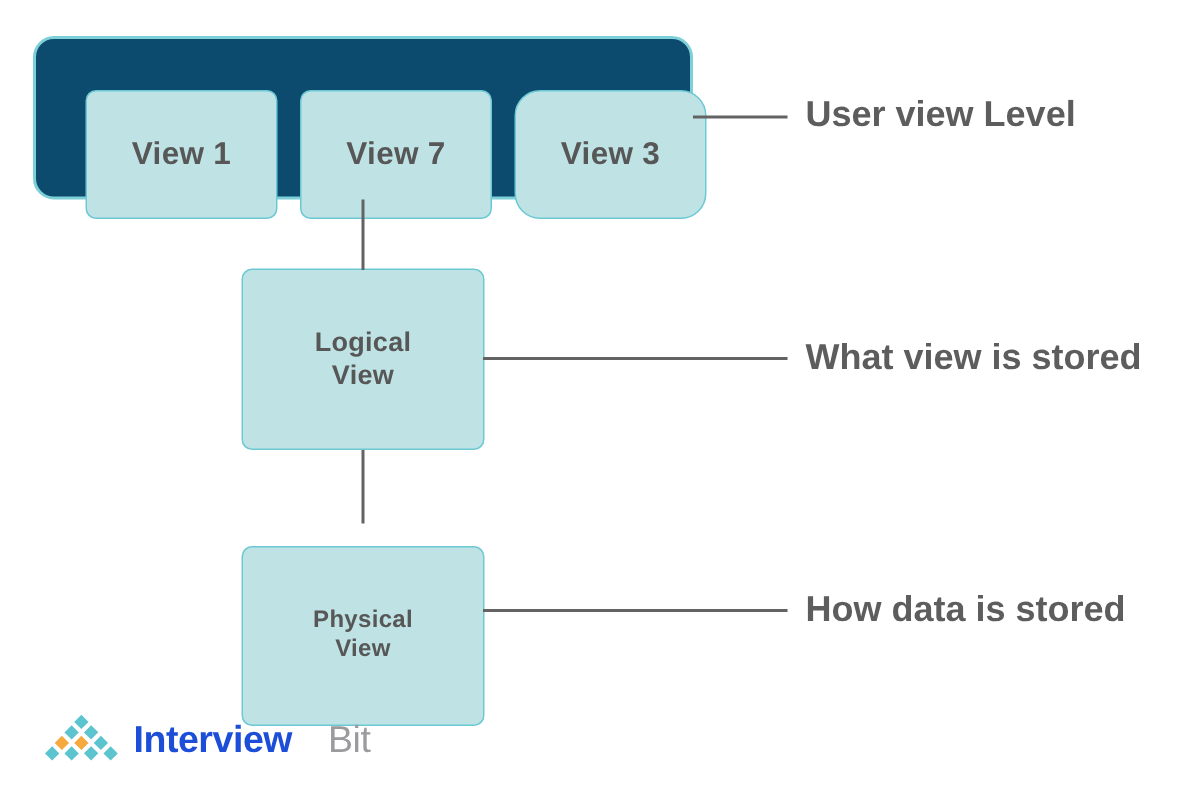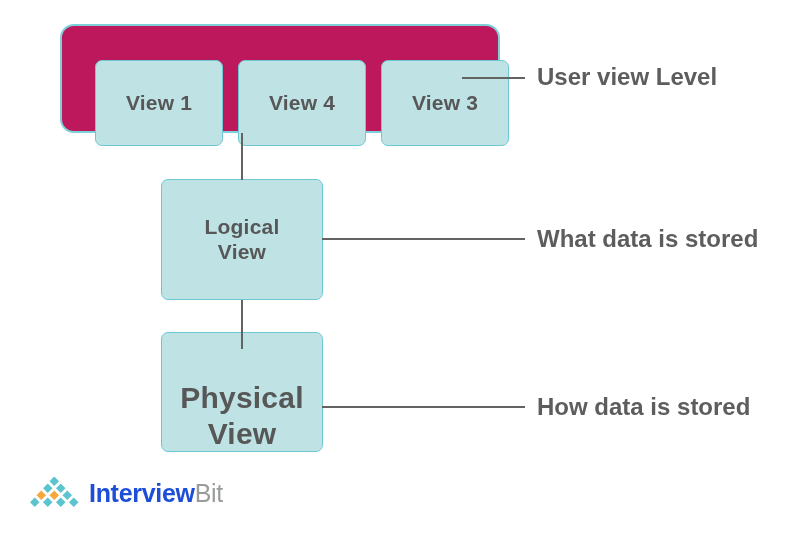--- a/index.html
+++ b/index.html
@@ -43,50 +43,48 @@
 
   
   #user-view-group {
     position: absolute;
     left: 22px;
     top: 24px;
     width: 440px;
     height: 109px;
     border: 2px solid #7ed0d8;
     border-radius: 14px;
-    background: #be185d;
+    background: #0c4a6e;
     box-sizing: border-box;
-    margin-left: 38px;
   }
 
   .view-box {
     top: 34px;
     width: 128px;
     height: 86px;
     font-size: 21px;
   }
   #view-box-1 { left: 33px; }
   #view-box-2 { left: 176px; }
-  #view-box-3 { left: 319px; }
+  #view-box-3 { left: 319px; border-radius: 17px; }
 
   
   #logical-view-box {
     left: 161px;
     top: 179px;
     width: 162px;
     height: 121px;
-    font-size: 21px;
+    font-size: 18px;
   }
   #physical-view-box {
     left: 161px;
-    top: 332px;
+    top: 364px;
     width: 162px;
     height: 120px;
-    font-size: 30px;
-    align-items: flex-end;
+    font-size: 16px;
   }
 
   
   .connector-v {
     position: absolute;
     width: 2px;
     background: #636363;
   }
   .connector-h {
     position: absolute;
@@ -133,33 +131,34 @@
     letter-spacing: -.3px;
     line-height: 1;
   }
   #logo-word-interview {
     color: #1d4ed8;
     font-weight: bold;
   }
   #logo-word-bit {
     color: #9a9b9d;
     font-weight: normal;
+    margin-left: 24px;
   }
 </style>
 </head>
 <body>
 
 <div id="diagram">
 
   <div id="user-view-group">
     <div class="node-box view-box" id="view-box-1">
       <span>View 1</span>
     </div>
     <div class="node-box view-box" id="view-box-2">
-      <span>View 4</span>
+      <span>View 7</span>
     </div>
     <div class="node-box view-box" id="view-box-3">
       <span>View 3</span>
     </div>
   </div>
 
   <div class="node-box" id="logical-view-box">
     <span>
       <span>Logical</span><br>
       <span>View</span>
@@ -174,21 +173,21 @@
   </div>
 
   <div class="connector-v" id="connector-user-to-logical"></div>
   <div class="connector-v" id="connector-logical-to-physical"></div>
 
   <div class="connector-h" id="connector-user-label"></div>
   <div class="connector-h" id="connector-logical-label"></div>
   <div class="connector-h" id="connector-physical-label"></div>
 
   <div class="side-label" id="label-user-view">User view Level</div>
-  <div class="side-label" id="label-logical-view">What data is stored</div>
+  <div class="side-label" id="label-logical-view">What view is stored</div>
   <div class="side-label" id="label-physical-view">How data is stored</div>
 
   <div id="logo">
     <svg id="logo-mark" viewBox="0 0 104 72">
       <g stroke="#ffffff" stroke-width="2.5">
 
         <rect x="44.5" y="4.5" width="16" height="16" transform="rotate(45 52.5 12.5)" fill="#5bc4cf"></rect>
 
         <rect x="31.5" y="18.5" width="16" height="16" transform="rotate(45 39.5 26.5)" fill="#5bc4cf"></rect>
         <rect x="57.5" y="18.5" width="16" height="16" transform="rotate(45 65.5 26.5)" fill="#5bc4cf"></rect>

